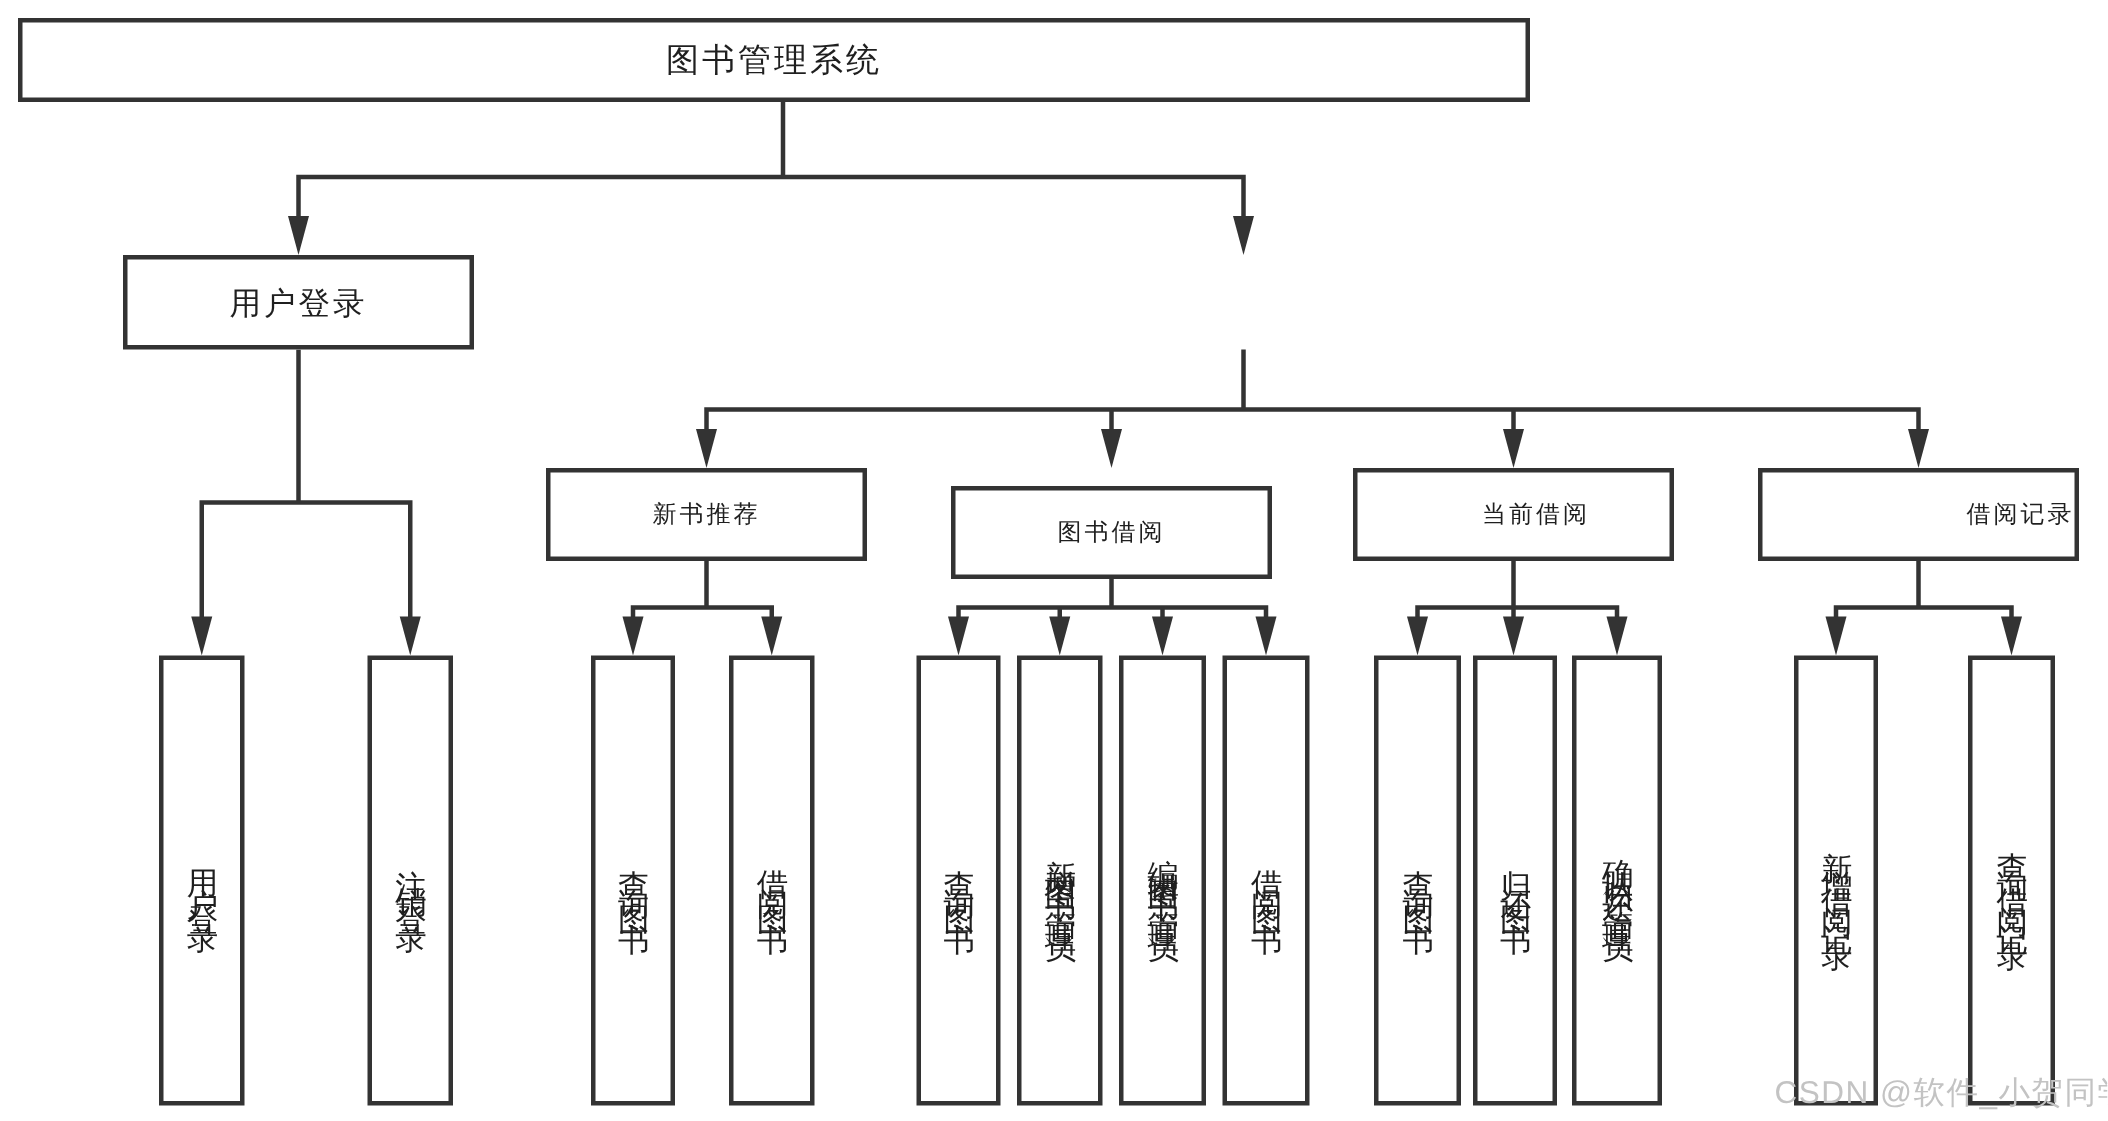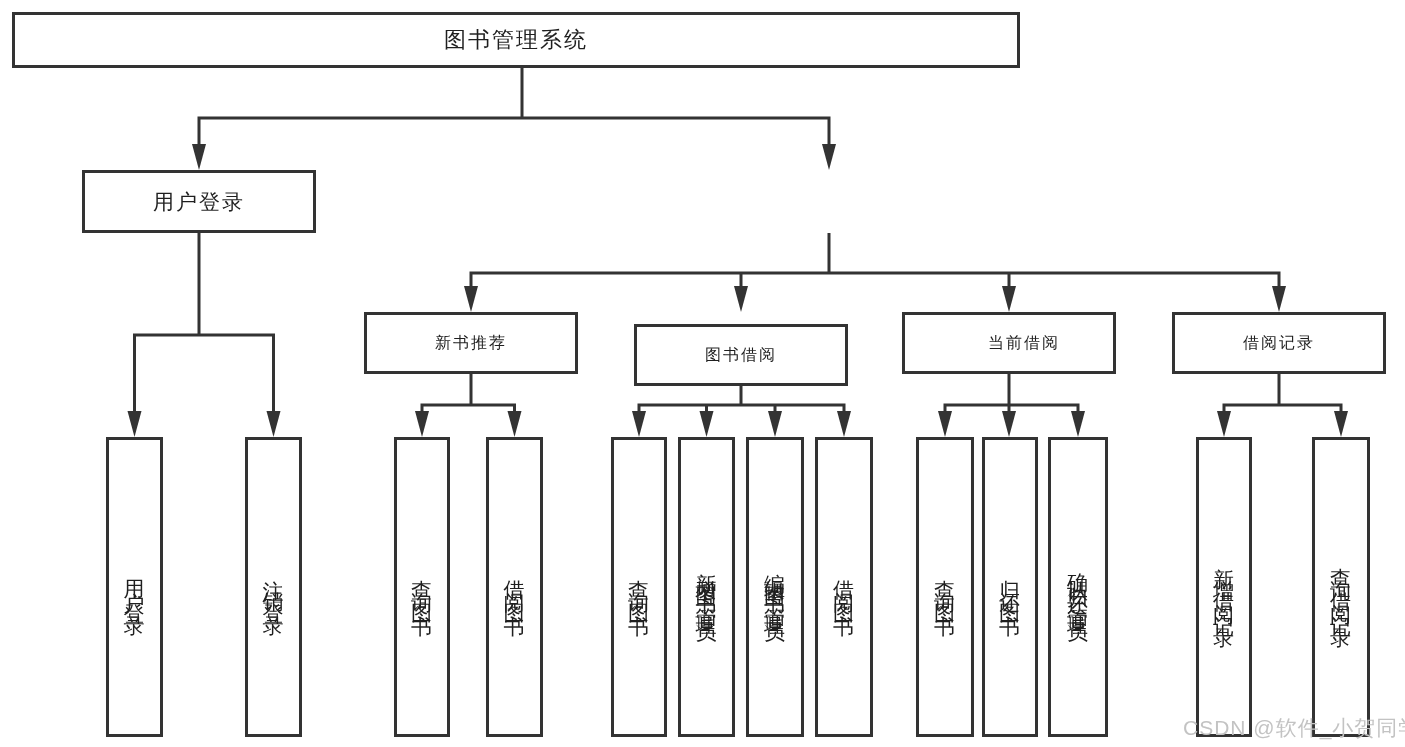--- a/index.html
+++ b/index.html
@@ -34,21 +34,21 @@
     letter-spacing: 2px;
     white-space: nowrap;
   }
   .root  { left: 12px;  top: 12px;  width: 1008px; height: 56px; font-size: 22px; }
   .lvl2a { left: 82px;  top: 170px; width: 234px;  height: 63px; }
   .lvl2b { left: 712px; top: 170px; width: 234px;  height: 63px; }
   .lvl3  { top: 312px; width: 214px; height: 62px; font-size: 16px; }
   .l3a { left: 364px; }
   .l3b { left: 634px; margin-top: 12px; }
   .l3c { left: 902px; padding-left: 30px; }
-  .l3d { left: 1172px; }
+  .l3d { left: 1172px; justify-content: flex-end; }
   .vbox { top: 437px; height: 300px; letter-spacing: 0; font-size: 21px; }
   .vtext {
     writing-mode: vertical-rl;
     text-orientation: mixed;
     line-height: 1;
   }
   .vt-md { letter-spacing: 12px; }
   .vt-sm { letter-spacing: 7px;  }
   .v1  { left: 106px;  width: 57px; }
   .v2  { left: 245px;  width: 57px; }

